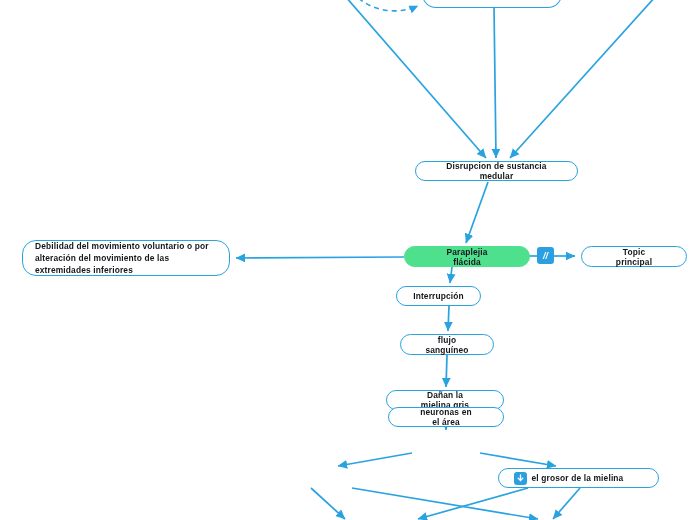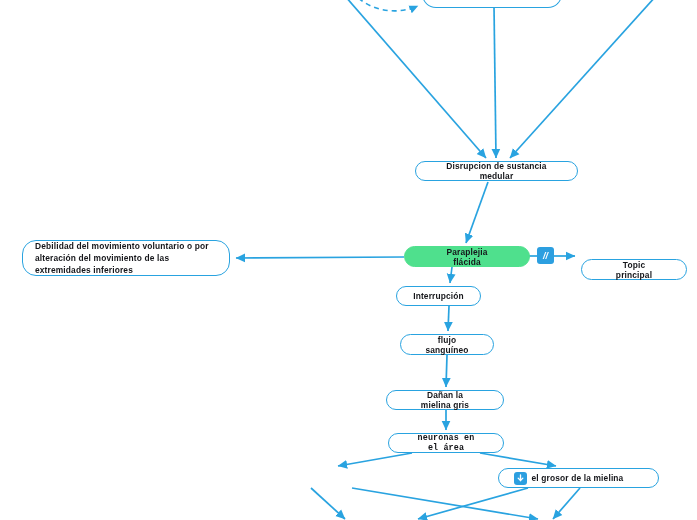--- a/index.html
+++ b/index.html
@@ -148,41 +148,41 @@
   </div>
 
   <div class="node green" style="left:404px; top:246px; width:126px; height:21px;">
     <span class="label">Paraplejia  flácida</span>
   </div>
 
   <div class="node multiline" style="left:22px; top:240px; width:208px; height:36px;">
     <span class="label">Debilidad del movimiento voluntario o por alteración del movimiento de las extremidades inferiores</span>
   </div>
 
-  <div class="node" style="left:581px; top:246px; width:106px; height:21px;margin-top:13px;">
+  <div class="node" style="left:581px; top:246px; width:106px; height:21px;">
     <span class="label">Topic principal</span>
   </div>
 
   <div class="badge-slash" style="left:537px; top:247px;">
     <span>//</span>
   </div>
 
   <div class="node" style="left:396px; top:286px; width:85px; height:20px;">
     <span class="label">Interrupción</span>
   </div>
 
   <div class="node" style="left:400px; top:334px; width:94px; height:21px;">
     <span class="label">flujo sanguíneo</span>
   </div>
 
   <div class="node" style="left:386px; top:390px; width:118px; height:20px;">
     <span class="label">Dañan la mielina gris</span>
   </div>
 
-  <div class="node" style="left:388px; top:433px; width:116px; height:20px;font-family:Liberation Mono, monospace;">
+  <div class="node" style="left:388px; top:407px; width:116px; height:20px;">
     <span class="label">neuronas en el área</span>
   </div>
 
 
   <div class="node with-icon" style="left:498px; top:468px; width:161px; height:20px;">
     <span class="icon-down">
       <svg width="9" height="9" viewBox="0 0 10 10">
         <path d="M5 1 L5 6.6 M2.4 4.6 L5 7.4 L7.6 4.6" stroke="#ffffff" stroke-width="1.5" fill="none" stroke-linecap="round" stroke-linejoin="round"></path>
       </svg>
     </span>

